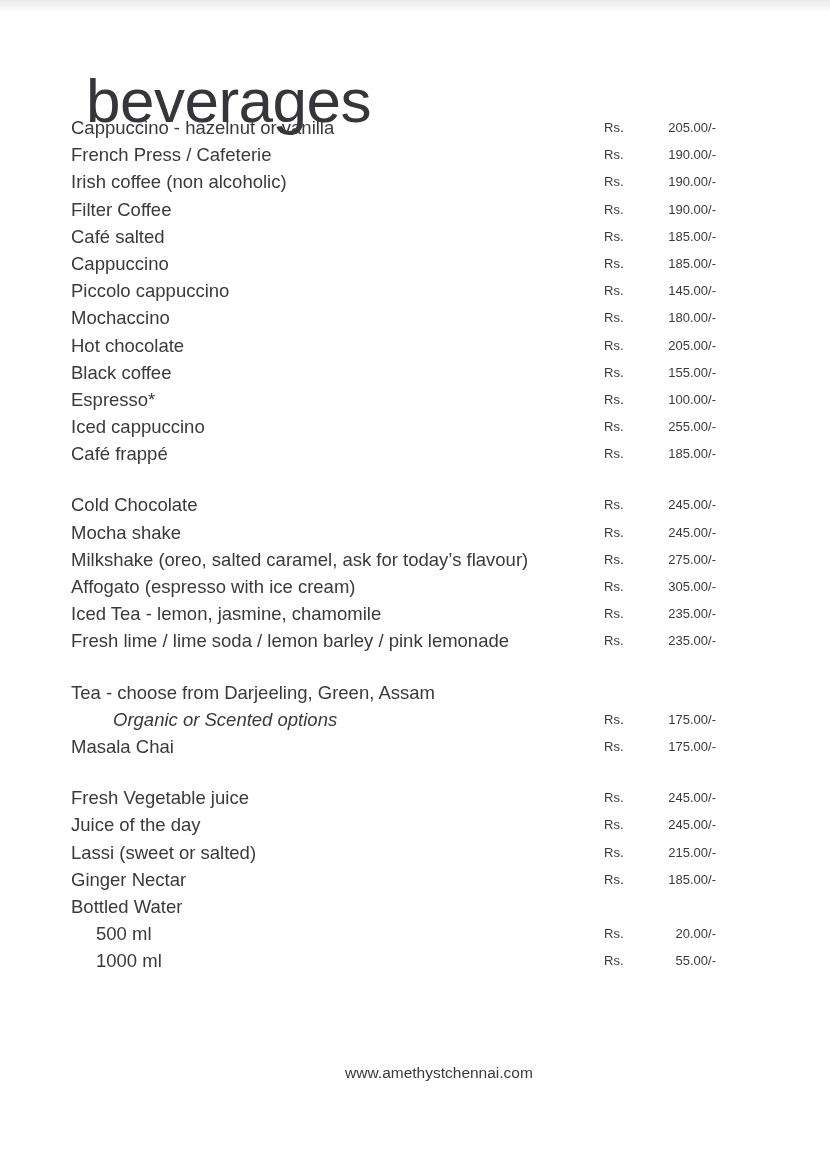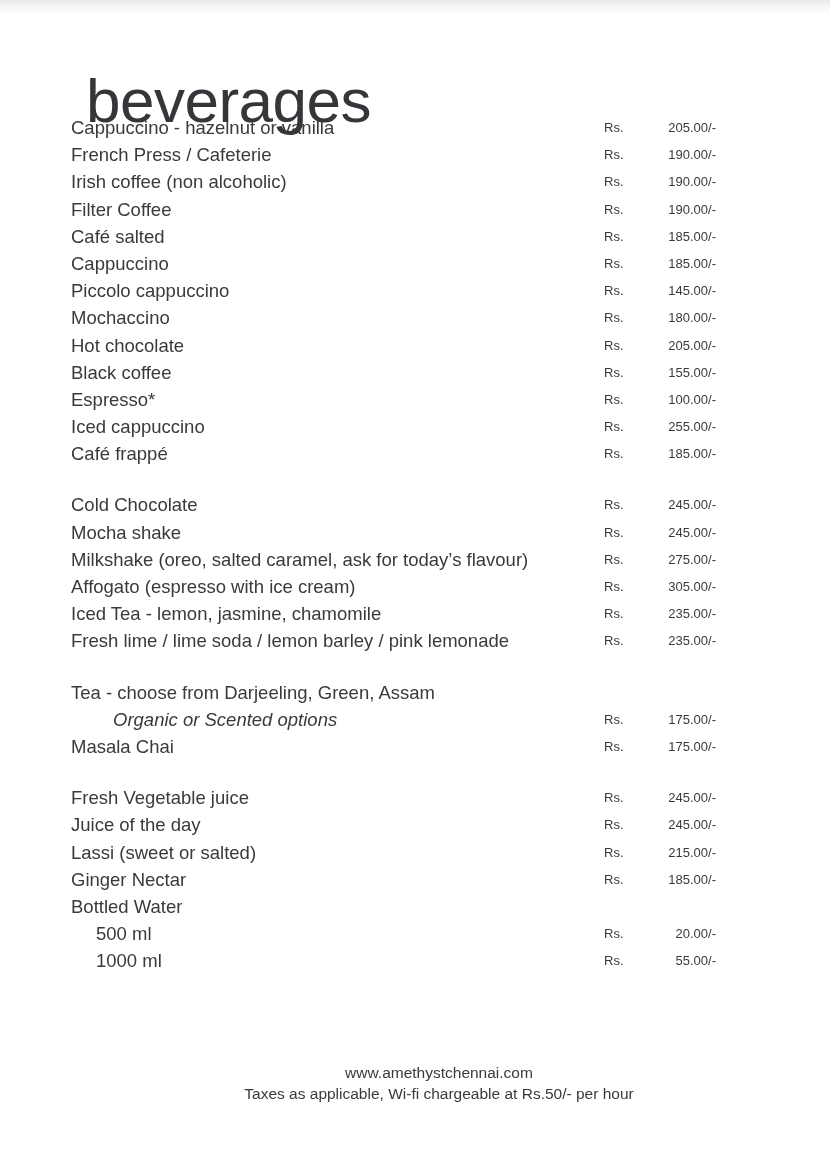--- a/index.html
+++ b/index.html
@@ -158,16 +158,15 @@
       <div class="menu-row"><span class="row-name">Juice of the day</span><span class="row-price"><span class="cur">Rs.</span><span class="amt">245.00/-</span></span></div>
       <div class="menu-row"><span class="row-name">Lassi (sweet or salted)</span><span class="row-price"><span class="cur">Rs.</span><span class="amt">215.00/-</span></span></div>
       <div class="menu-row"><span class="row-name">Ginger Nectar</span><span class="row-price"><span class="cur">Rs.</span><span class="amt">185.00/-</span></span></div>
       <div class="menu-row"><span class="row-name">Bottled Water</span></div>
       <div class="menu-row sub"><span class="row-name">500 ml</span><span class="row-price"><span class="cur">Rs.</span><span class="amt">20.00/-</span></span></div>
       <div class="menu-row sub"><span class="row-name">1000 ml</span><span class="row-price"><span class="cur">Rs.</span><span class="amt">55.00/-</span></span></div>
     </div>
 
   <div id="footer">
     <div class="fline">www.amethystchennai.com</div>
-    <div class="fline">Taxes as applicable, Wi-fi chargeable at Rs.50/- per hour</div>
   </div>
 
 </div>
 
 </body></html>

